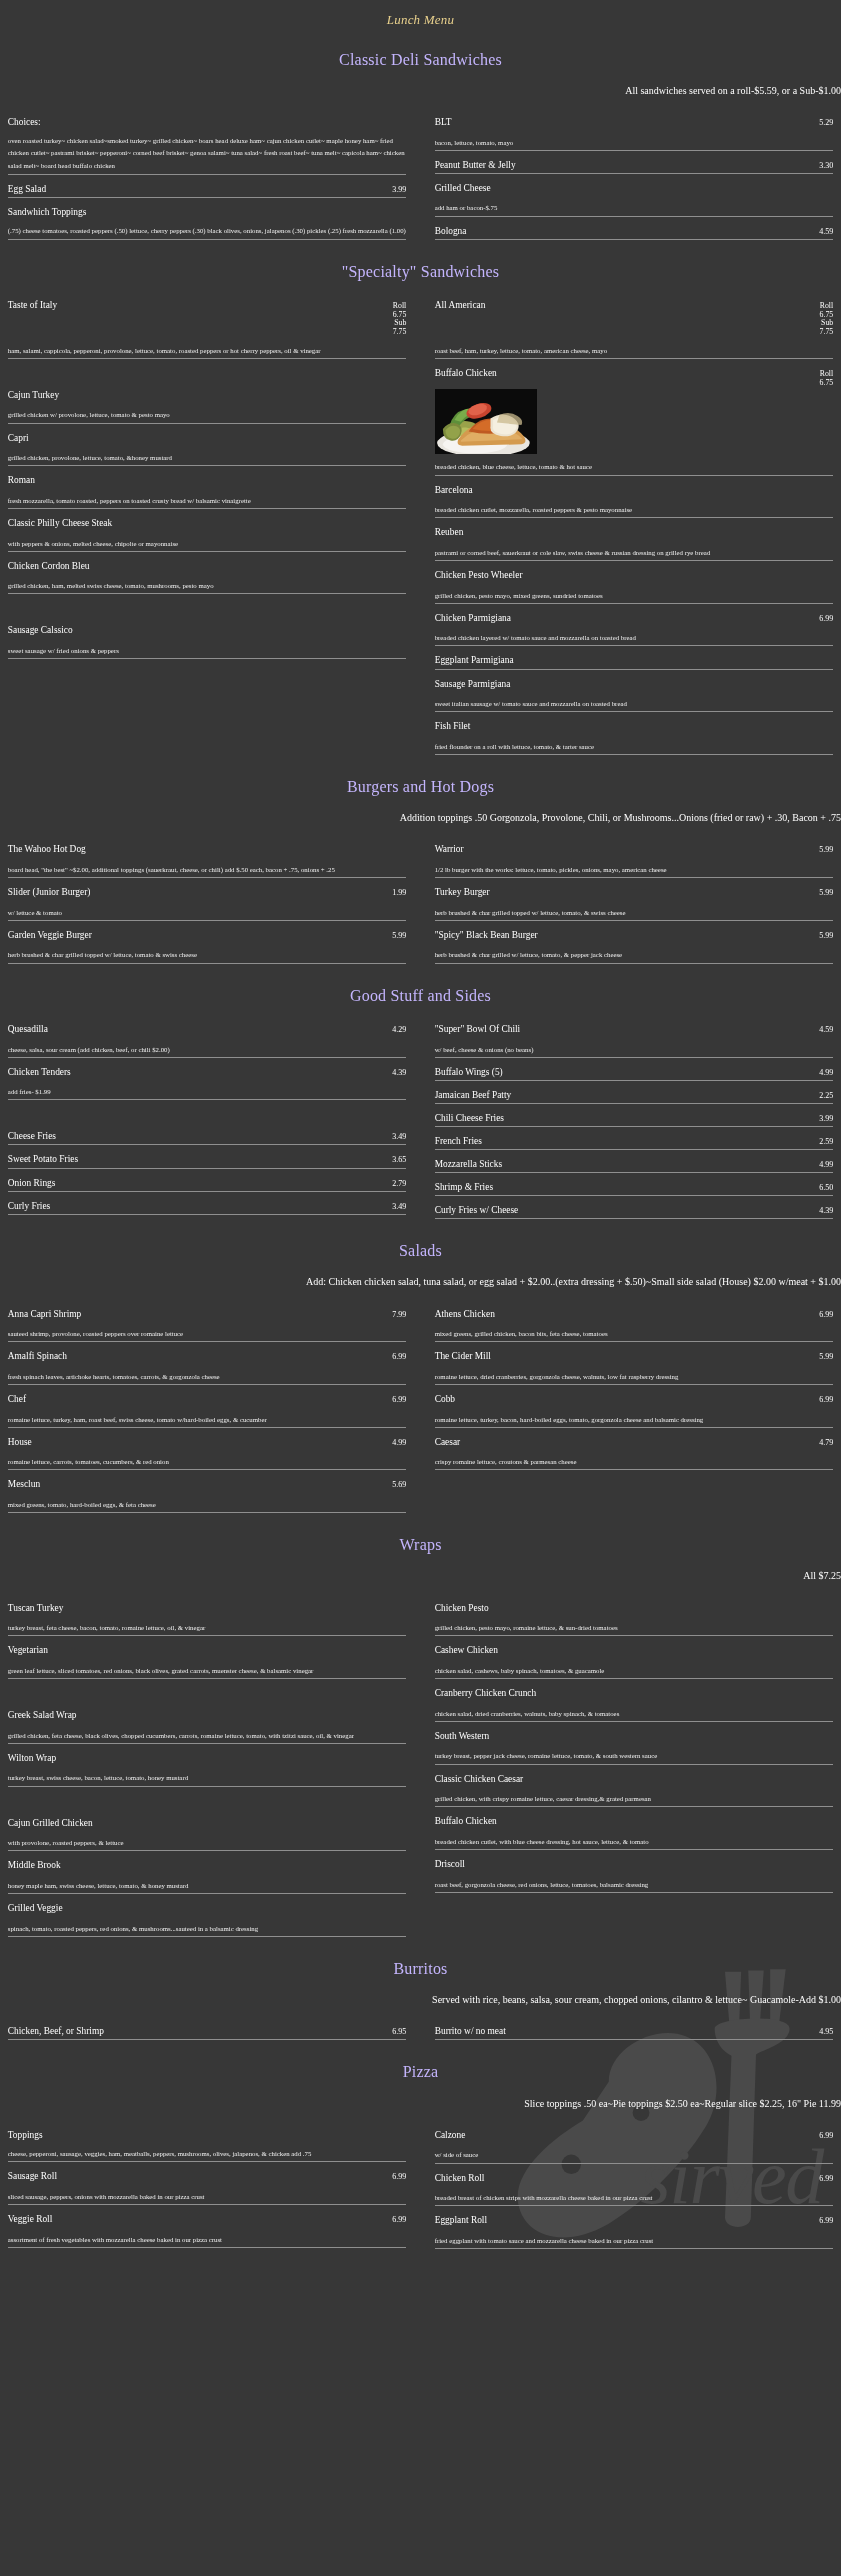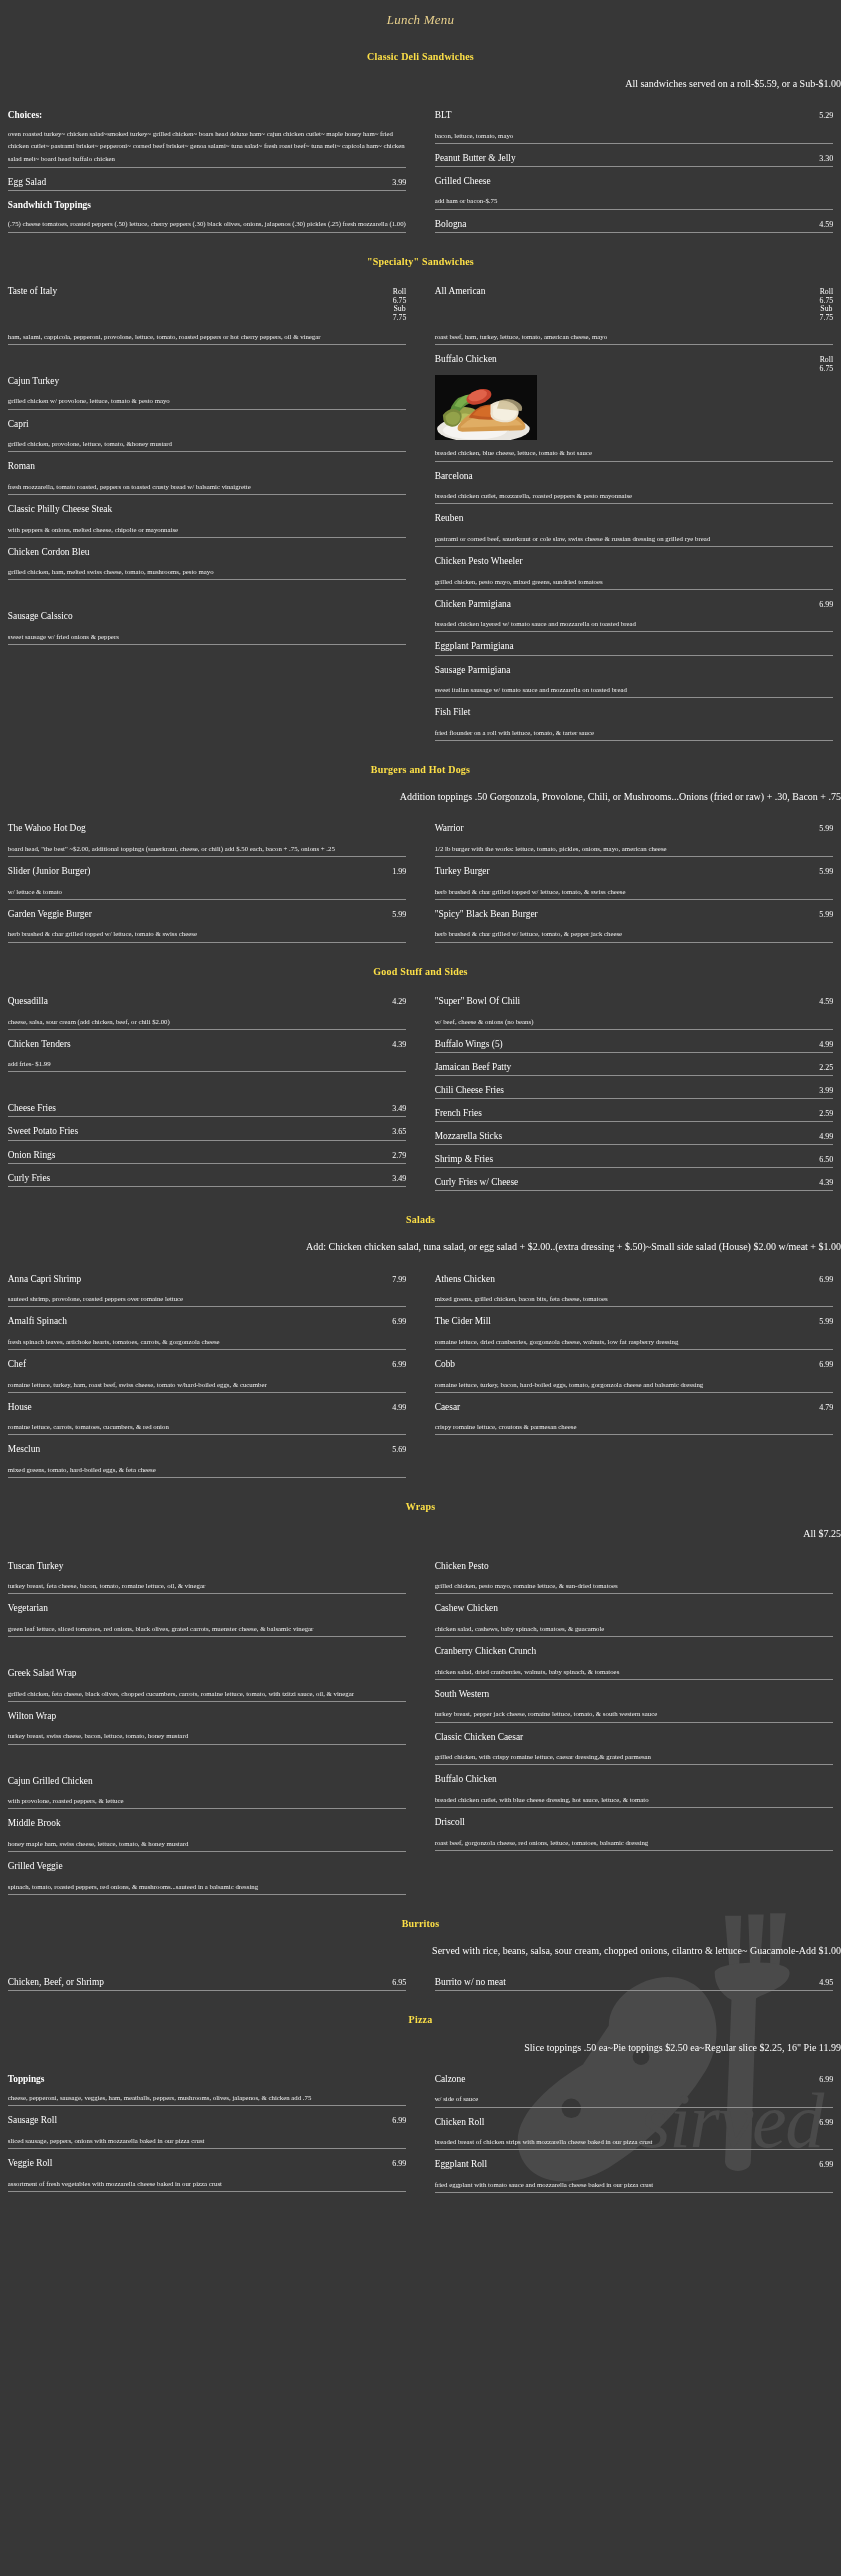--- a/index.html
+++ b/index.html
@@ -49,23 +49,23 @@
     color: #e9d18d;
     font-weight: normal;
     font-size: 13px;
     text-align: center;
     margin: 11.6px 0 0 0;
     padding: 0;
     letter-spacing: 0.2px;
     font-style: italic;
   }
   h2.section-title {
-    color: #fde047;
-    font-weight: bold;
-    font-size: 10px;
+    color: #c4b5fd;
+    font-weight: normal;
+    font-size: 16px;
     text-align: center;
     margin: 23px 0 0 0;
     padding: 0;
     letter-spacing: 0.2px;
   }
   .section-note {
     text-align: right;
     font-size: 10px;
     color: #ffffff;
     margin: 14.2px 0 0 0;
@@ -100,34 +100,33 @@
   .item-price {
     font-size: 8px;
     color: #fff;
     white-space: nowrap;
     flex: 0 0 auto;
     text-align: right;
   }
   .item-price.rollsub {
     line-height: 1.12;
     font-size: 7.8px;
-    text-align: center;
   }
   .item-desc {
     font-size: 6.8px;
     line-height: 1.75;
     color: #f2f2f2;
     margin-top: 7.8px;
   }
   .item.bordered { border-bottom: 0.6px solid #8f8f8f; padding-bottom: 1.3px; }
   .spacer-item { height: 22px; }
 
   
   .block { padding-top: 9px; }
-  .block-title { font-size: 9.4px; color: #fff; font-weight: bold; }
+  .block-title { font-size: 9.4px; color: #fff; }
   .block-body {
     font-size: 6.8px;
     line-height: 1.85;
     margin-top: 7.8px;
     color: #f2f2f2;
   }
   .block.bordered { border-bottom: 0.6px solid #8f8f8f; padding-bottom: 1.3px; }
 
   
   .photo {

